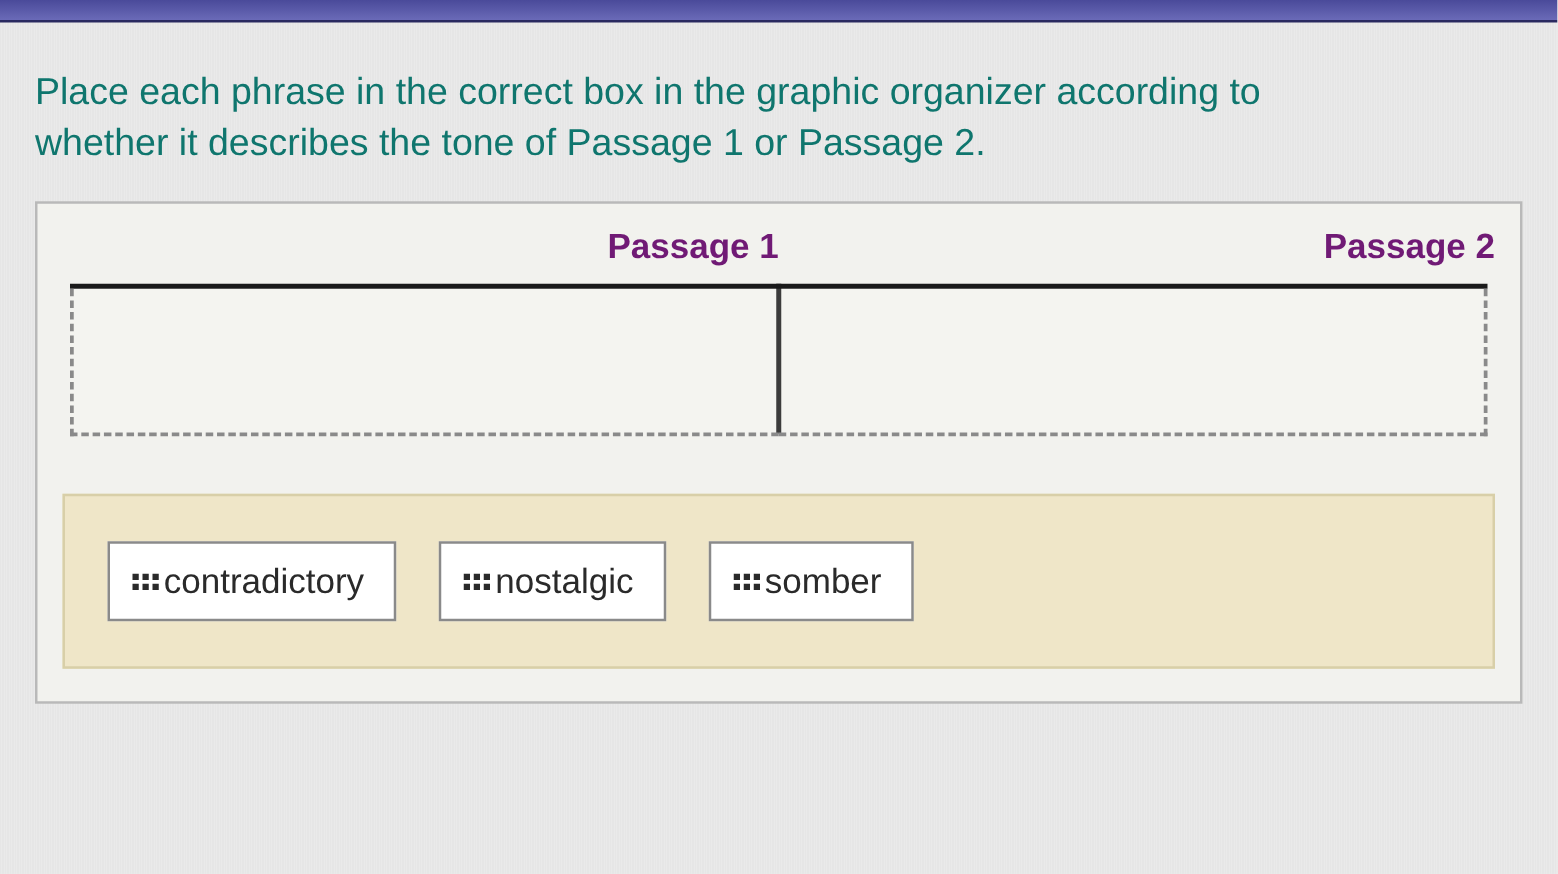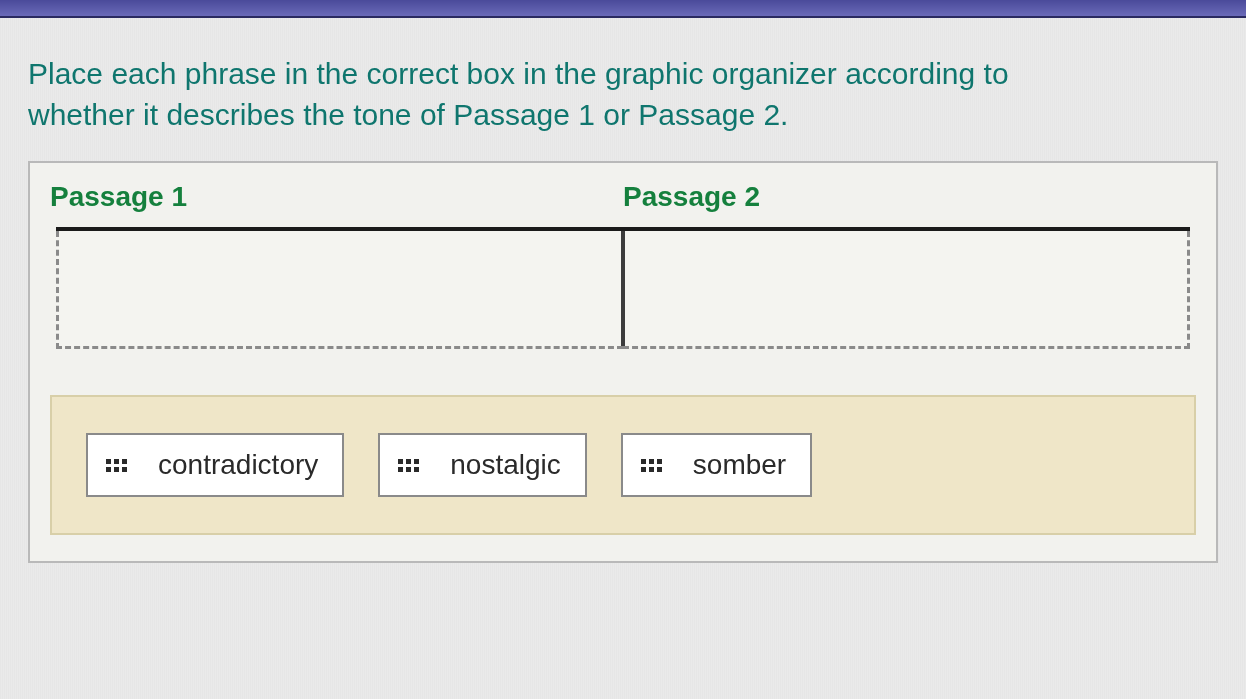--- a/index.html
+++ b/index.html
@@ -29,24 +29,24 @@
     border: 2px solid #b9b9b9;
     background: #f2f2ee;
     padding: 18px 20px 26px 20px;
   }
   .headers {
     display: flex;
     margin-bottom: 14px;
   }
   .header {
     flex: 1;
-    text-align: left;
+    text-align: right;
     font-size: 28px;
     font-weight: bold;
-    color: #15803d;
+    color: #701a75;
   }
   .t-chart {
     position: relative;
     height: 140px;
   }
   .t-top {
     position: absolute;
     top: 0; left: 6px; right: 6px;
     height: 0;
     border-top: 4px solid #1a1a1a;
@@ -80,21 +80,21 @@
     display: flex;
     gap: 34px;
     justify-content: flex-start;
   }
   .chip {
     background: #fff;
     border: 2px solid #8a8a8a;
     padding: 14px 24px 14px 18px;
     display: flex;
     align-items: center;
-    gap: 31px;
+    gap: 4px;
     cursor: grab;
     font-size: 28px;
     color: #2a2a2a;
   }
   .grip {
     display: inline-grid;
     grid-template-columns: repeat(3, 5px);
     grid-template-rows: repeat(2, 5px);
     gap: 3px;
   }

